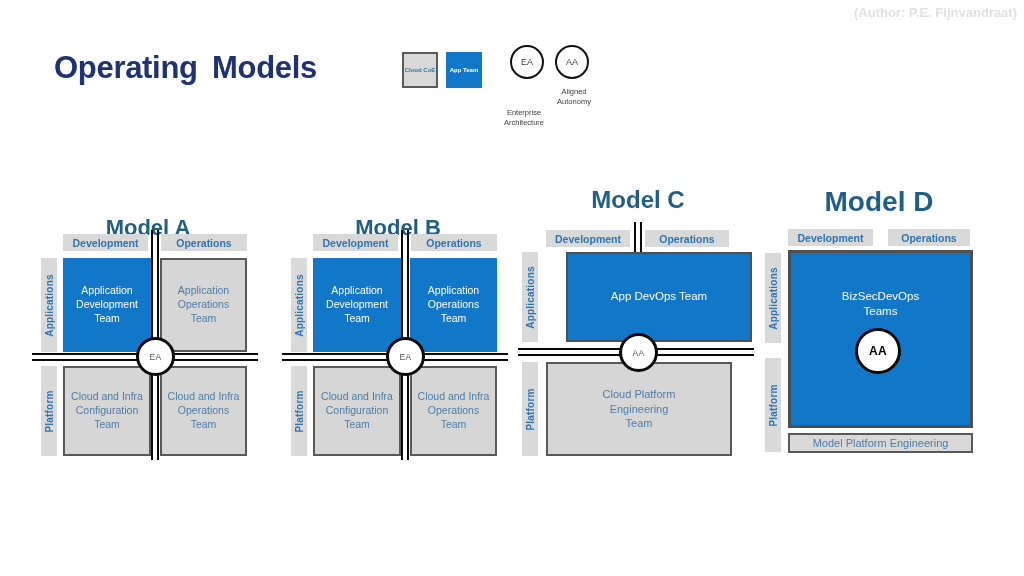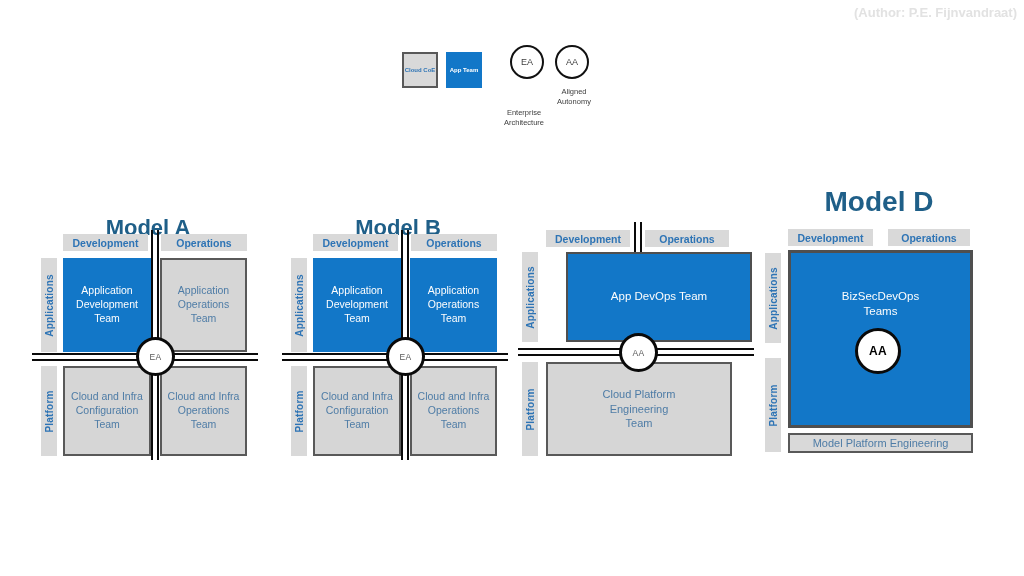--- a/index.html
+++ b/index.html
@@ -89,20 +89,21 @@
   #model-d .bar { position:absolute; left:32px; top:249px; width:185px; height:20px; box-sizing:border-box;
                   background:#D9D9D9; border:2px solid #595959; color:#4E7CA6; font-size:11px;
                   display:flex; align-items:center; justify-content:center; }
 </style>
 </head>
 <body>
 
 <div class="slide">
 
   <div class="author">(Author: P.E. Fijnvandraat)</div>
+  <div class="page-title">Operating Models</div>
 
   <div class="lg-box lg-cloud">
     <span>Cloud CoE</span>
   </div>
   <div class="lg-box lg-app">
     <span>App Team</span>
   </div>
   <div class="lg-circle lg-ea">
     <span>EA</span>
   </div>
@@ -174,20 +175,21 @@
 Team</div>
     <div class="qbox grey q-br">Cloud and Infra
 Operations
 Team</div>
     <div class="connector">
         <span>EA</span>
       </div>
   </div>
 
   <div class="model" id="model-c">
+    <div class="m-title">Model C</div>
     <div class="col-h col-dev">
         <span>Development</span>
       </div>
     <div class="col-h col-ops">
         <span>Operations</span>
       </div>
     <div class="vline"></div>
     <div class="row-l row-apps">
         <span>Applications</span>
       </div>

